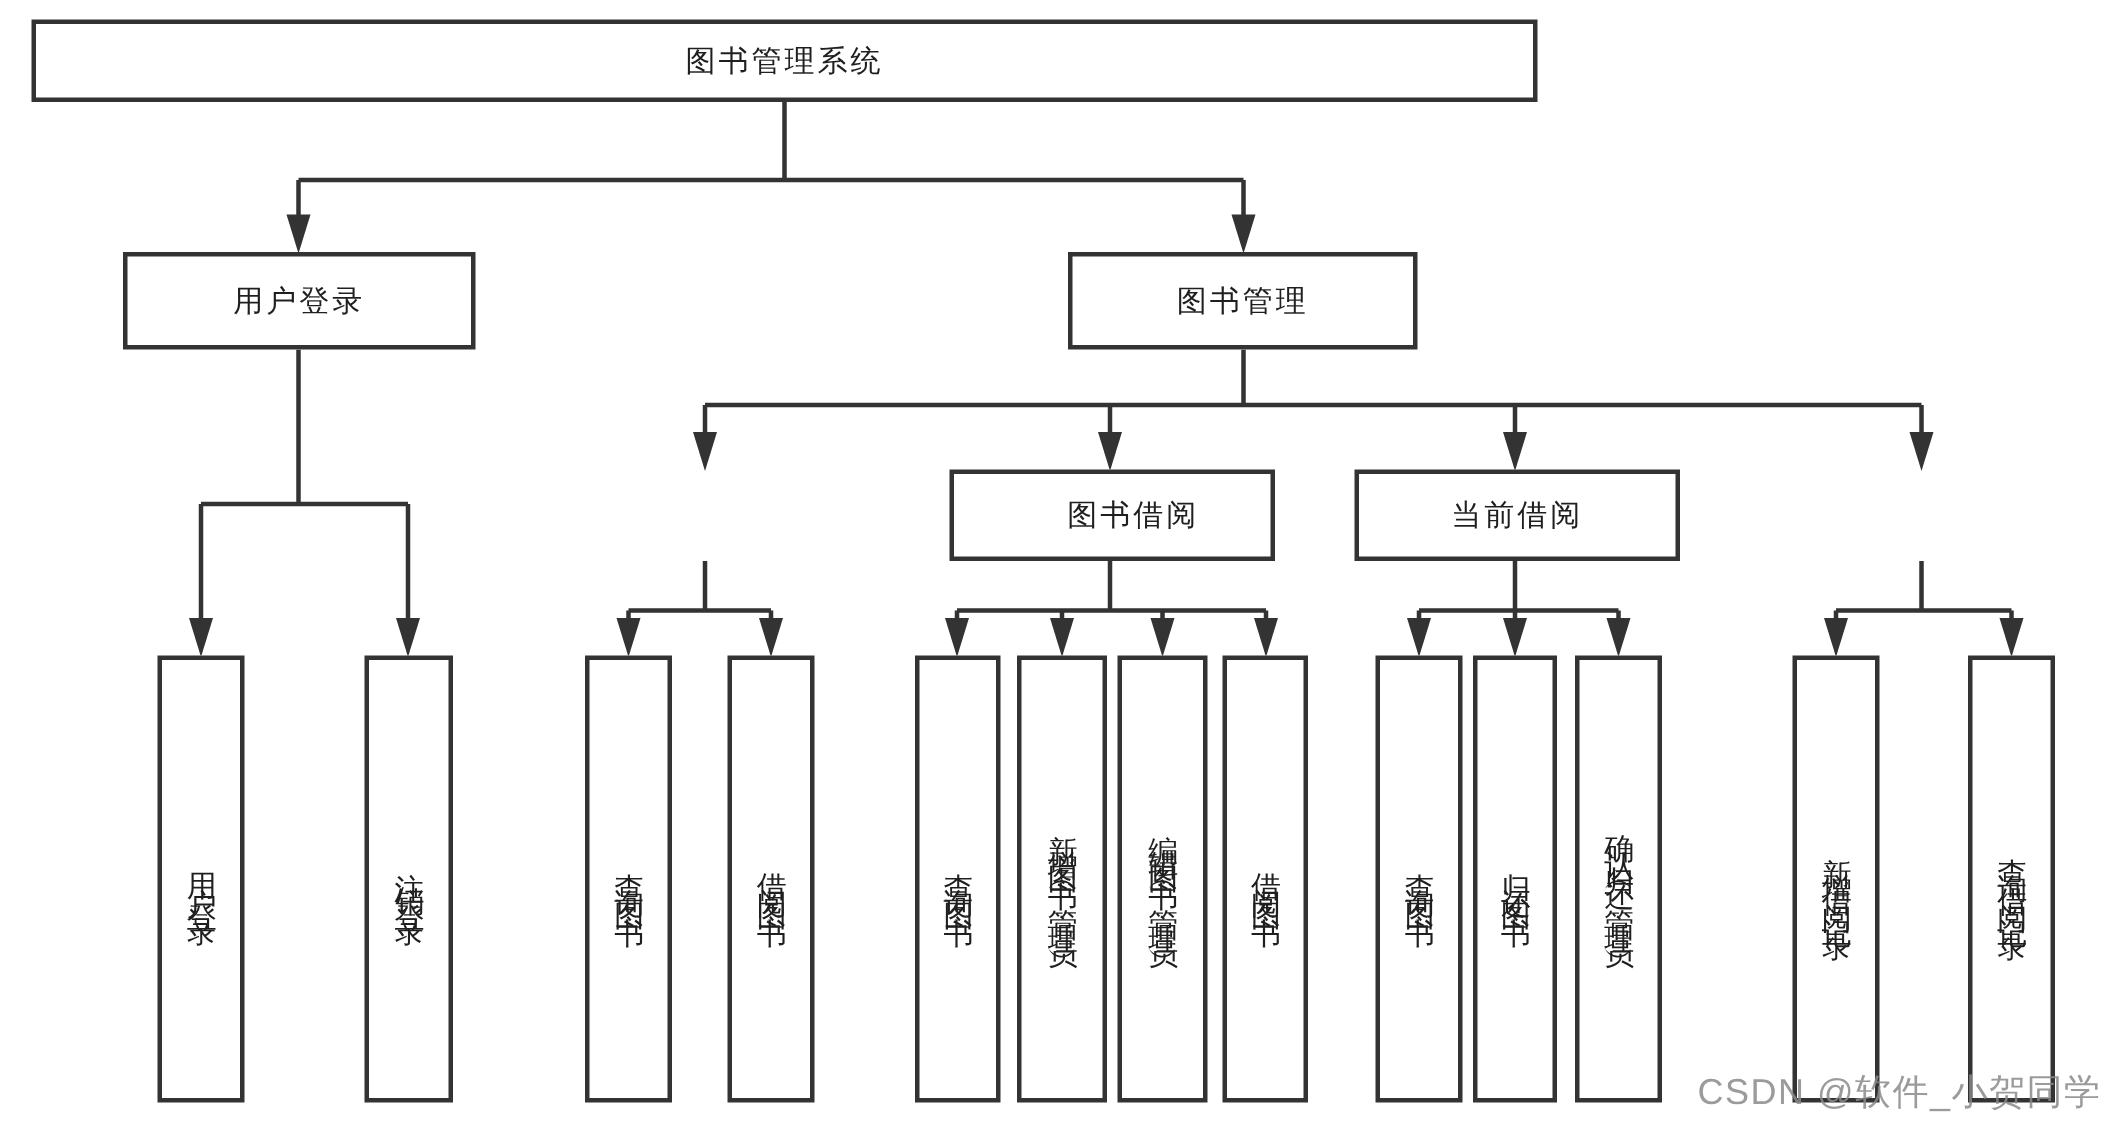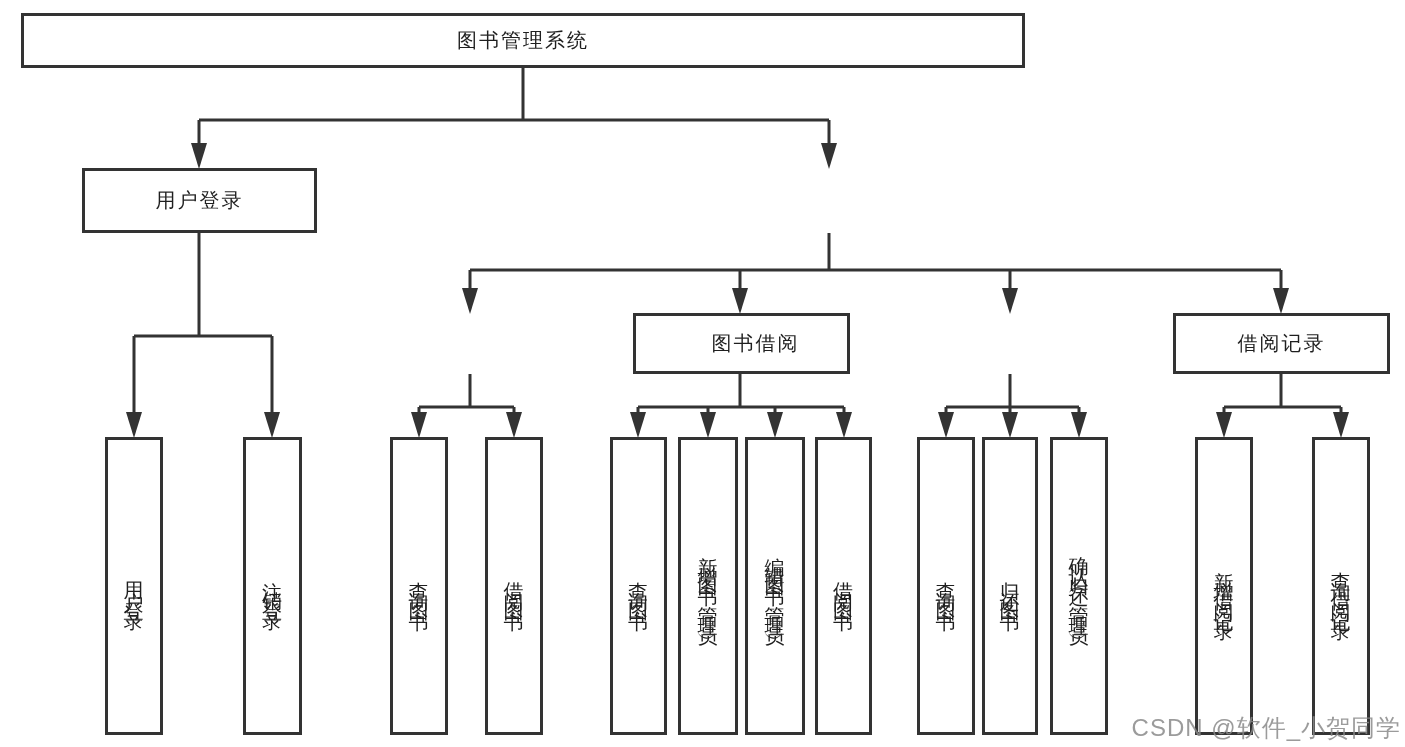--- a/index.html
+++ b/index.html
@@ -81,23 +81,24 @@
       <polygon points="1002,412 1018,412 1010,438"></polygon>
       <polygon points="1071,412 1087,412 1079,438"></polygon>
       <polygon points="1216,412 1232,412 1224,438"></polygon>
       <polygon points="1333,412 1349,412 1341,438"></polygon>
     </g>
   </svg>
 
   <div class="box" style="left:21px; top:13px; width:1004px; height:55px;">图书管理系统</div>
 
   <div class="box lvl2" style="left:82px; width:235px;">用户登录</div>
+  <div class="box lvl2" style="left:712px; width:233px;">图书管理</div>
 
   <div class="box lvl3" style="left:633px;padding-left:28px;">图书借阅</div>
-  <div class="box lvl3" style="left:1173px;">借阅记录</div>
+  <div class="box lvl3" style="left:903px;">当前借阅</div>
 
   <div class="box vbox leaf" style="left:105px; width:58px;">用户登录</div>
   <div class="box vbox leaf" style="left:243px; width:59px;">注销登录</div>
 
   <div class="box vbox leaf" style="left:390px; width:58px;">查询图书</div>
   <div class="box vbox leaf" style="left:485px; width:58px;">借阅图书</div>
 
   <div class="box vbox leaf" style="left:610px; width:57px;">查询图书</div>
   <div class="box vbox leaf" style="left:678px; width:60px;">新增图书（管理员）</div>
   <div class="box vbox leaf" style="left:745px; width:60px;">编辑图书（管理员）</div>

